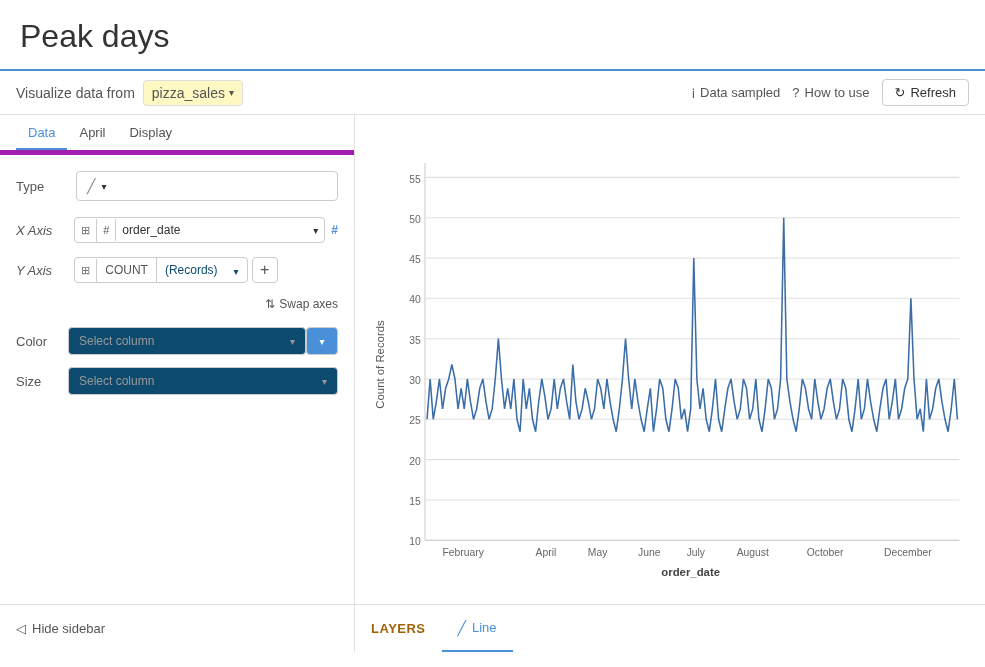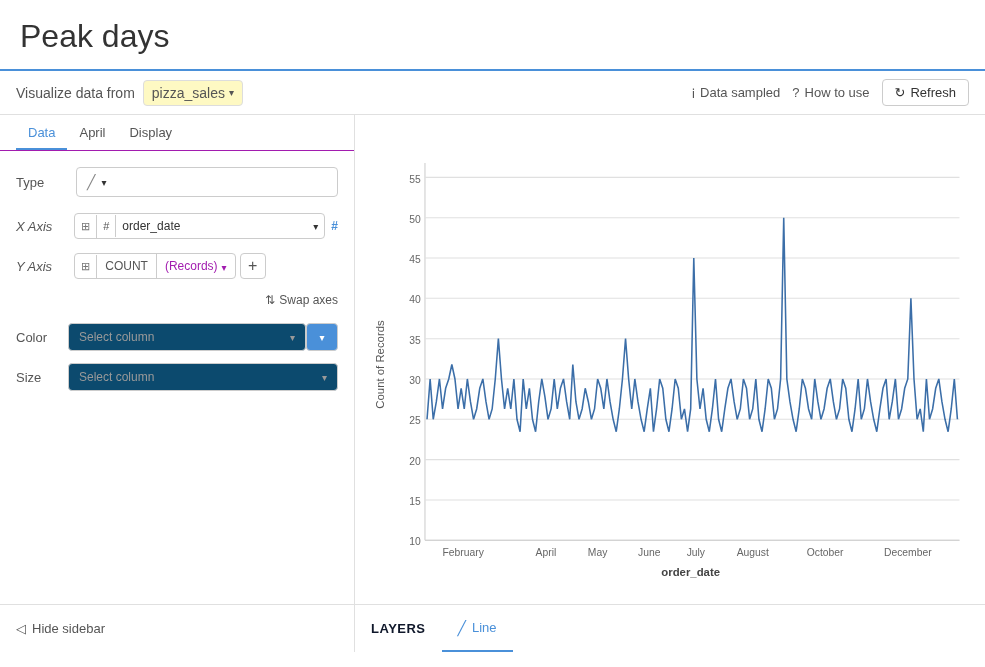--- a/index.html
+++ b/index.html
@@ -85,21 +85,21 @@
 
     .sidebar {
       width: 355px;
       border-right: 1px solid #e0e0e0;
       display: flex;
       flex-direction: column;
     }
 
     .sidebar-tabs {
       display: flex;
-      border-bottom: 1px solid #a21caf;
+      border-bottom: 5px solid #a21caf;
       padding: 0 16px;
     }
 
     .sidebar-tab {
       font-size: 13px;
       padding: 10px 12px 8px;
       cursor: pointer;
       color: #555;
       border-bottom: 2px solid transparent;
     }
@@ -230,24 +230,24 @@
     .count-badge {
       padding: 5px 8px;
       font-size: 12px;
       color: #555;
       border-right: 1px solid #ccc;
     }
 
     .count-field {
       padding: 5px 8px;
       font-size: 12px;
-      color: #a21caf;
+      color: #0c4a6e;
       display: flex;
       align-items: flex-end;
-      gap: 4px;
+      gap: 16px;
       cursor: pointer;
     }
 
     .add-btn {
       width: 26px;
       height: 26px;
       border: 1px solid #ccc;
       border-radius: 4px;
       display: flex;
       align-items: center;
@@ -371,21 +371,21 @@
       width: 355px;
     }
 
     .layers-tab {
       display: flex;
       align-items: center;
       padding: 0 16px;
       height: 100%;
       font-size: 13px;
       font-weight: 600;
-      color: #0f172a;
+      color: #a16207;
       letter-spacing: 0.5px;
       cursor: pointer;
     }
 
     .line-tab {
       display: flex;
       align-items: center;
       gap: 6px;
       padding: 0 16px;
       height: 100%;

